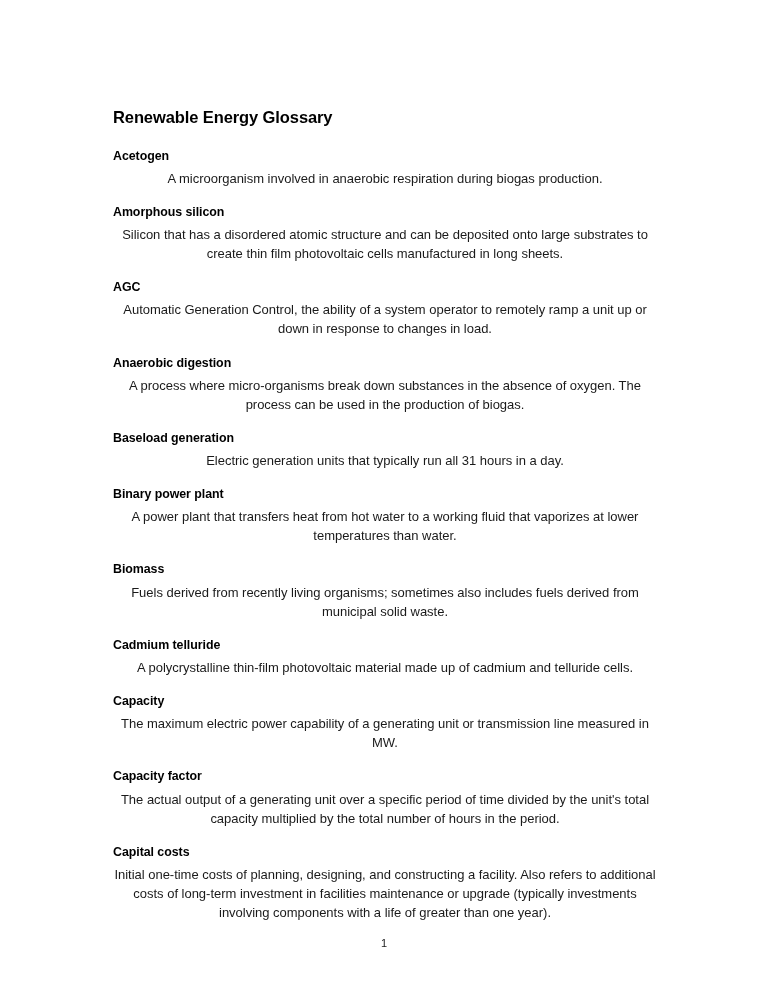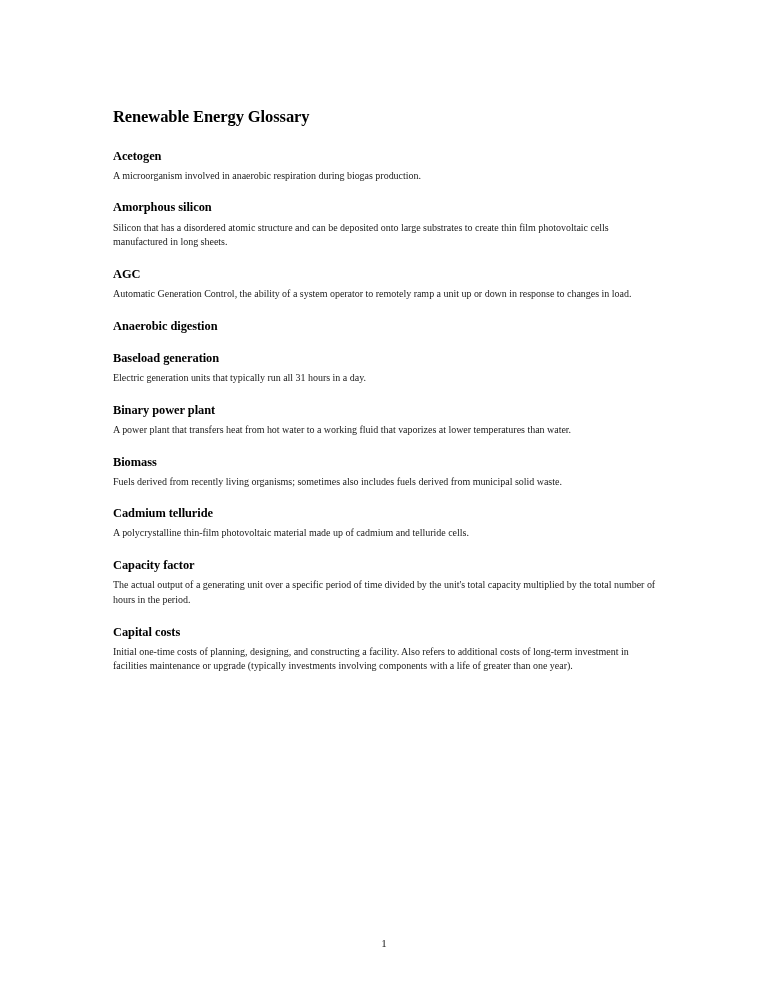--- a/index.html
+++ b/index.html
@@ -14,21 +14,20 @@
     color: #1a1a1a;
     -webkit-font-smoothing: antialiased;
   }
 
   .page {
     position: relative;
     width: 768px;
     height: 994px;
     background: #ffffff;
     box-sizing: border-box;
-    font-family: Liberation Serif, serif;
   }
 
   .content {
     position: absolute;
     left: 113px;
     top: 107px;
     width: 544px;
   }
 
   .doc-title {
@@ -50,26 +49,27 @@
   .entry-term {
     font-size: 12.4px;
     font-weight: bold;
     color: #000000;
     line-height: 1.3;
     margin: 16px 0 5px 0;
     letter-spacing: -0.05px;
   }
 
   .entry-def {
-    font-size: 10px;
+    font-size: 13px;
     font-weight: normal;
     color: #1a1a1a;
     line-height: 1.47;
     margin: 0;
     letter-spacing: -0.02px;
+    text-align: center;
   }
 
   .page-footer {
     position: absolute;
     left: 0;
     top: 933px;
     width: 768px;
     text-align: center;
   }
 
@@ -100,20 +100,21 @@
         <p class="entry-def">Silicon that has a disordered atomic structure and can be deposited onto large substrates to create thin film photovoltaic cells manufactured in long sheets.</p>
       </div>
 
       <div class="entry">
         <div class="entry-term">AGC</div>
         <p class="entry-def">Automatic Generation Control, the ability of a system operator to remotely ramp a unit up or down in response to changes in load.</p>
       </div>
 
       <div class="entry">
         <div class="entry-term">Anaerobic digestion</div>
+        <p class="entry-def">A process where micro-organisms break down substances in the absence of oxygen. The process can be used in the production of biogas.</p>
       </div>
 
       <div class="entry">
         <div class="entry-term">Baseload generation</div>
         <p class="entry-def">Electric generation units that typically run all 31 hours in a day.</p>
       </div>
 
       <div class="entry">
         <div class="entry-term">Binary power plant</div>
         <p class="entry-def">A power plant that transfers heat from hot water to a working fluid that vaporizes at lower temperatures than water.</p>
@@ -122,20 +123,24 @@
       <div class="entry">
         <div class="entry-term">Biomass</div>
         <p class="entry-def">Fuels derived from recently living organisms; sometimes also includes fuels derived from municipal solid waste.</p>
       </div>
 
       <div class="entry">
         <div class="entry-term">Cadmium telluride</div>
         <p class="entry-def">A polycrystalline thin-film photovoltaic material made up of cadmium and telluride cells.</p>
       </div>
 
+      <div class="entry">
+        <div class="entry-term">Capacity</div>
+        <p class="entry-def">The maximum electric power capability of a generating unit or transmission line measured in MW.</p>
+      </div>
 
       <div class="entry">
         <div class="entry-term">Capacity factor</div>
         <p class="entry-def">The actual output of a generating unit over a specific period of time divided by the unit's total capacity multiplied by the total number of hours in the period.</p>
       </div>
 
       <div class="entry">
         <div class="entry-term">Capital costs</div>
         <p class="entry-def">Initial one-time costs of planning, designing, and constructing a facility. Also refers to additional costs of long-term investment in facilities maintenance or upgrade (typically investments involving components with a life of greater than one year).</p>
       </div>

